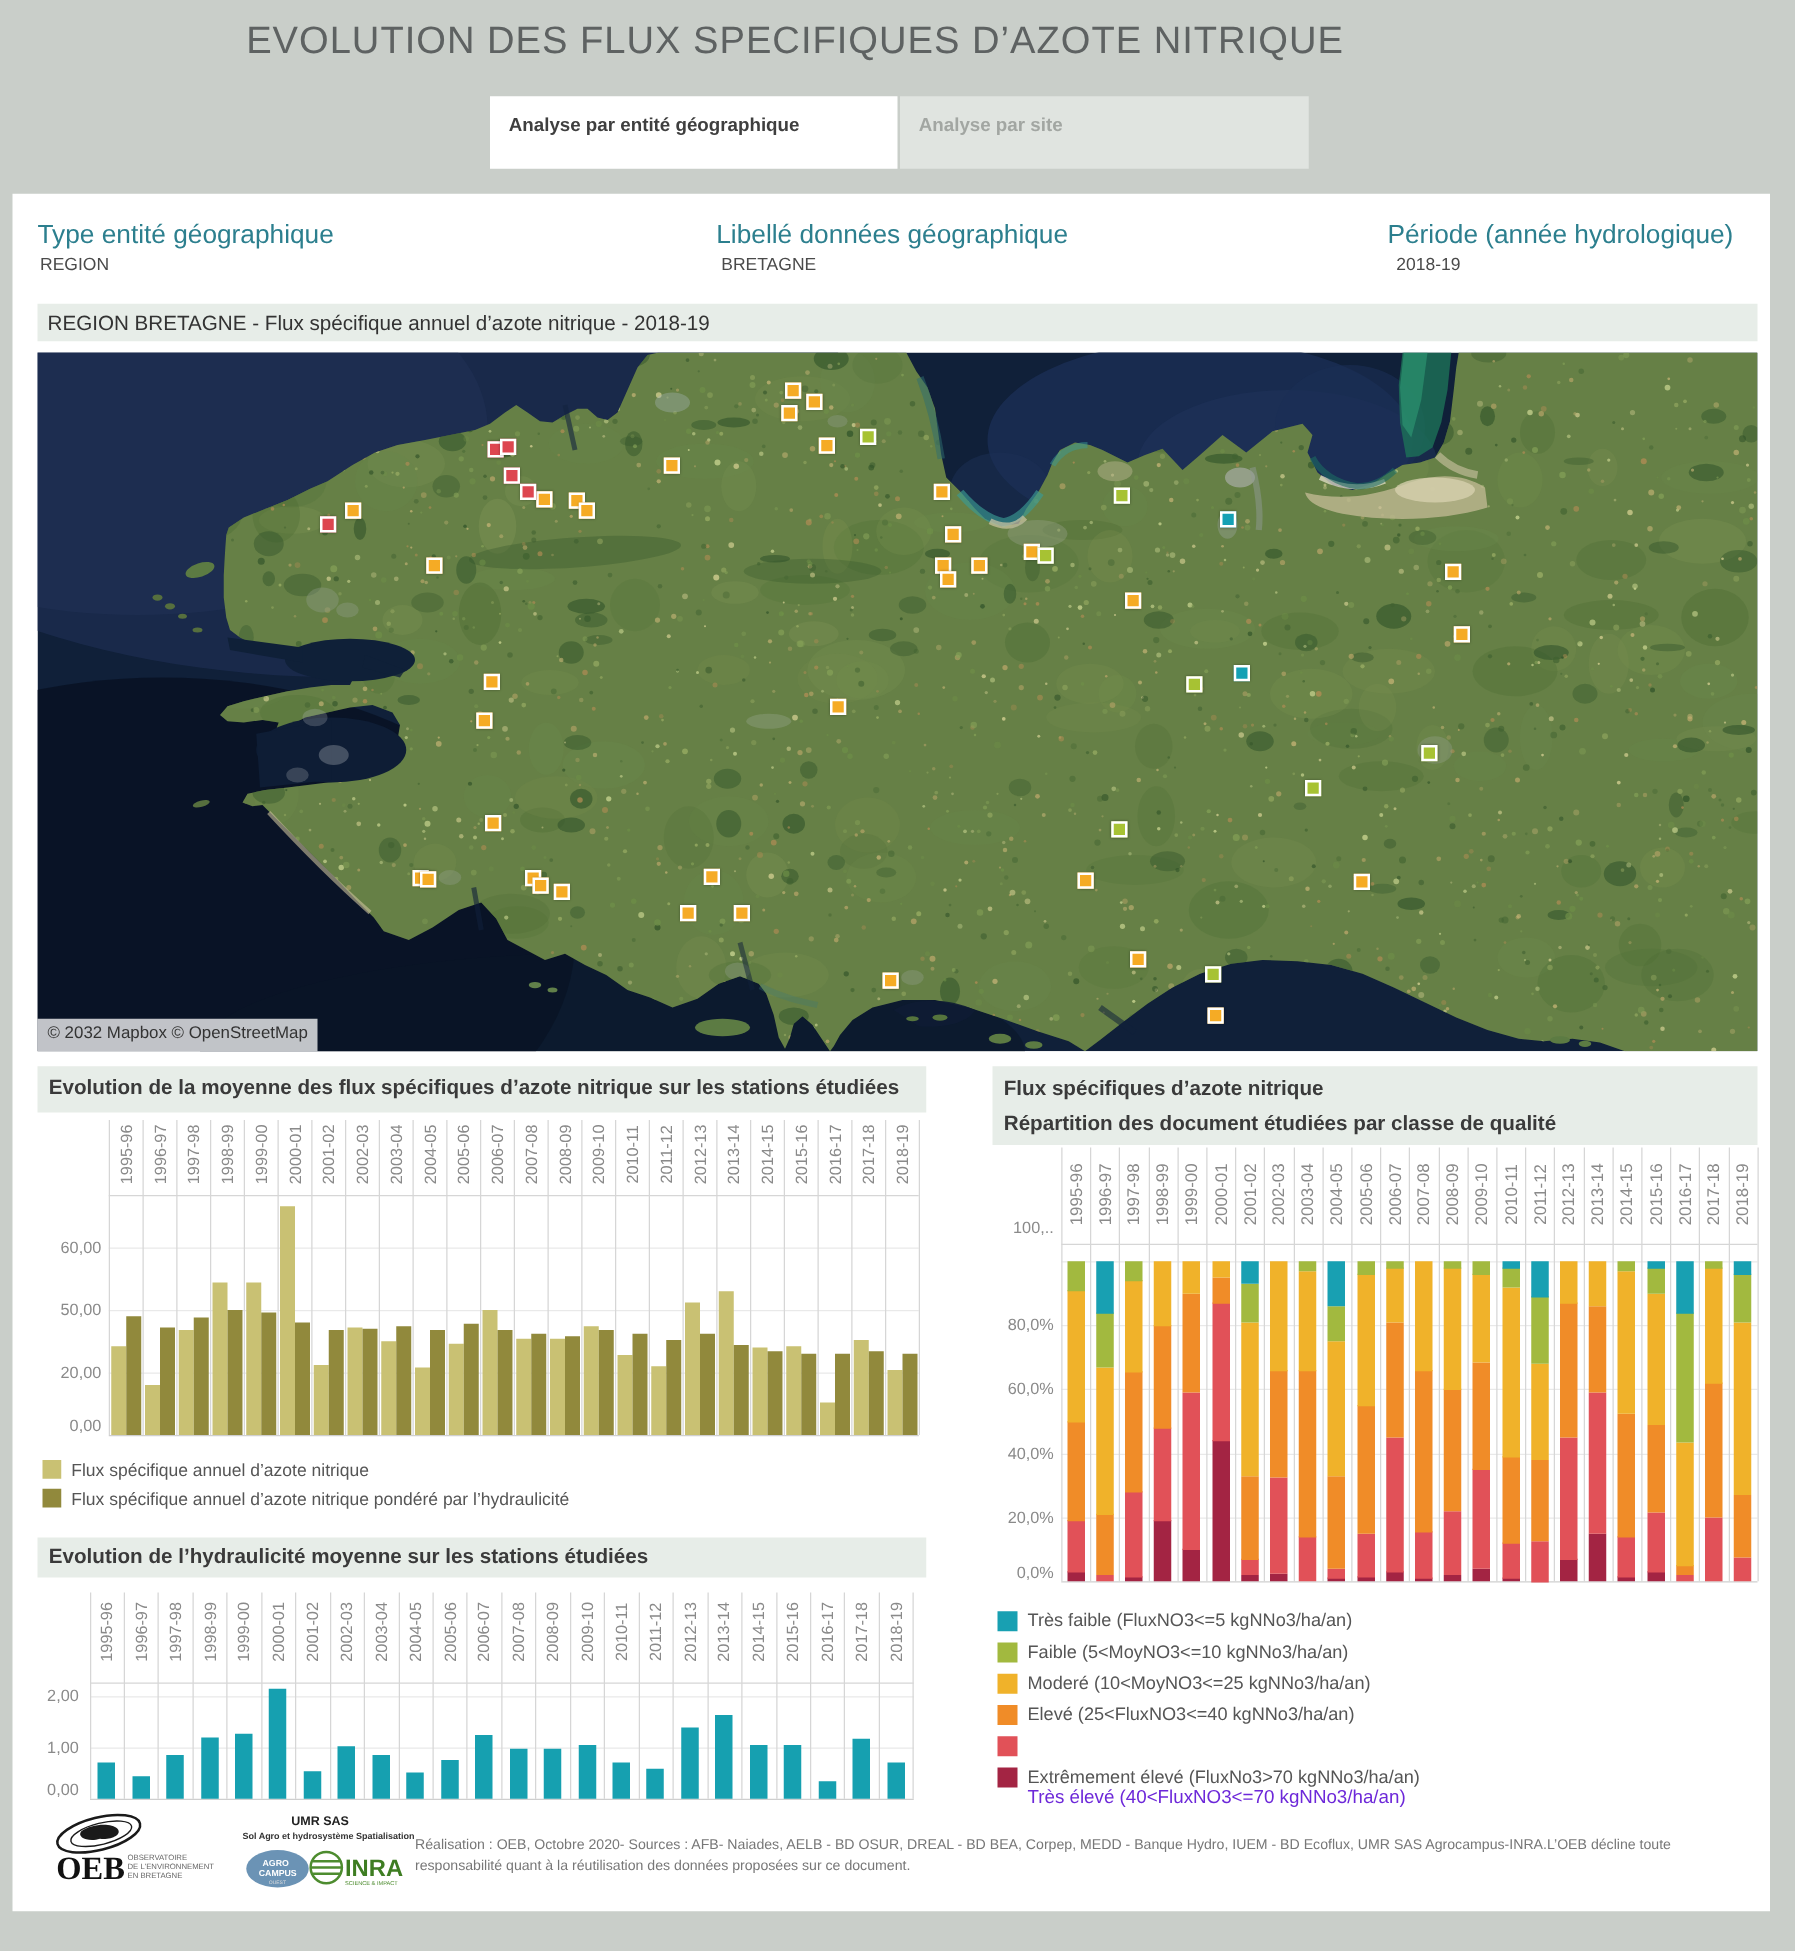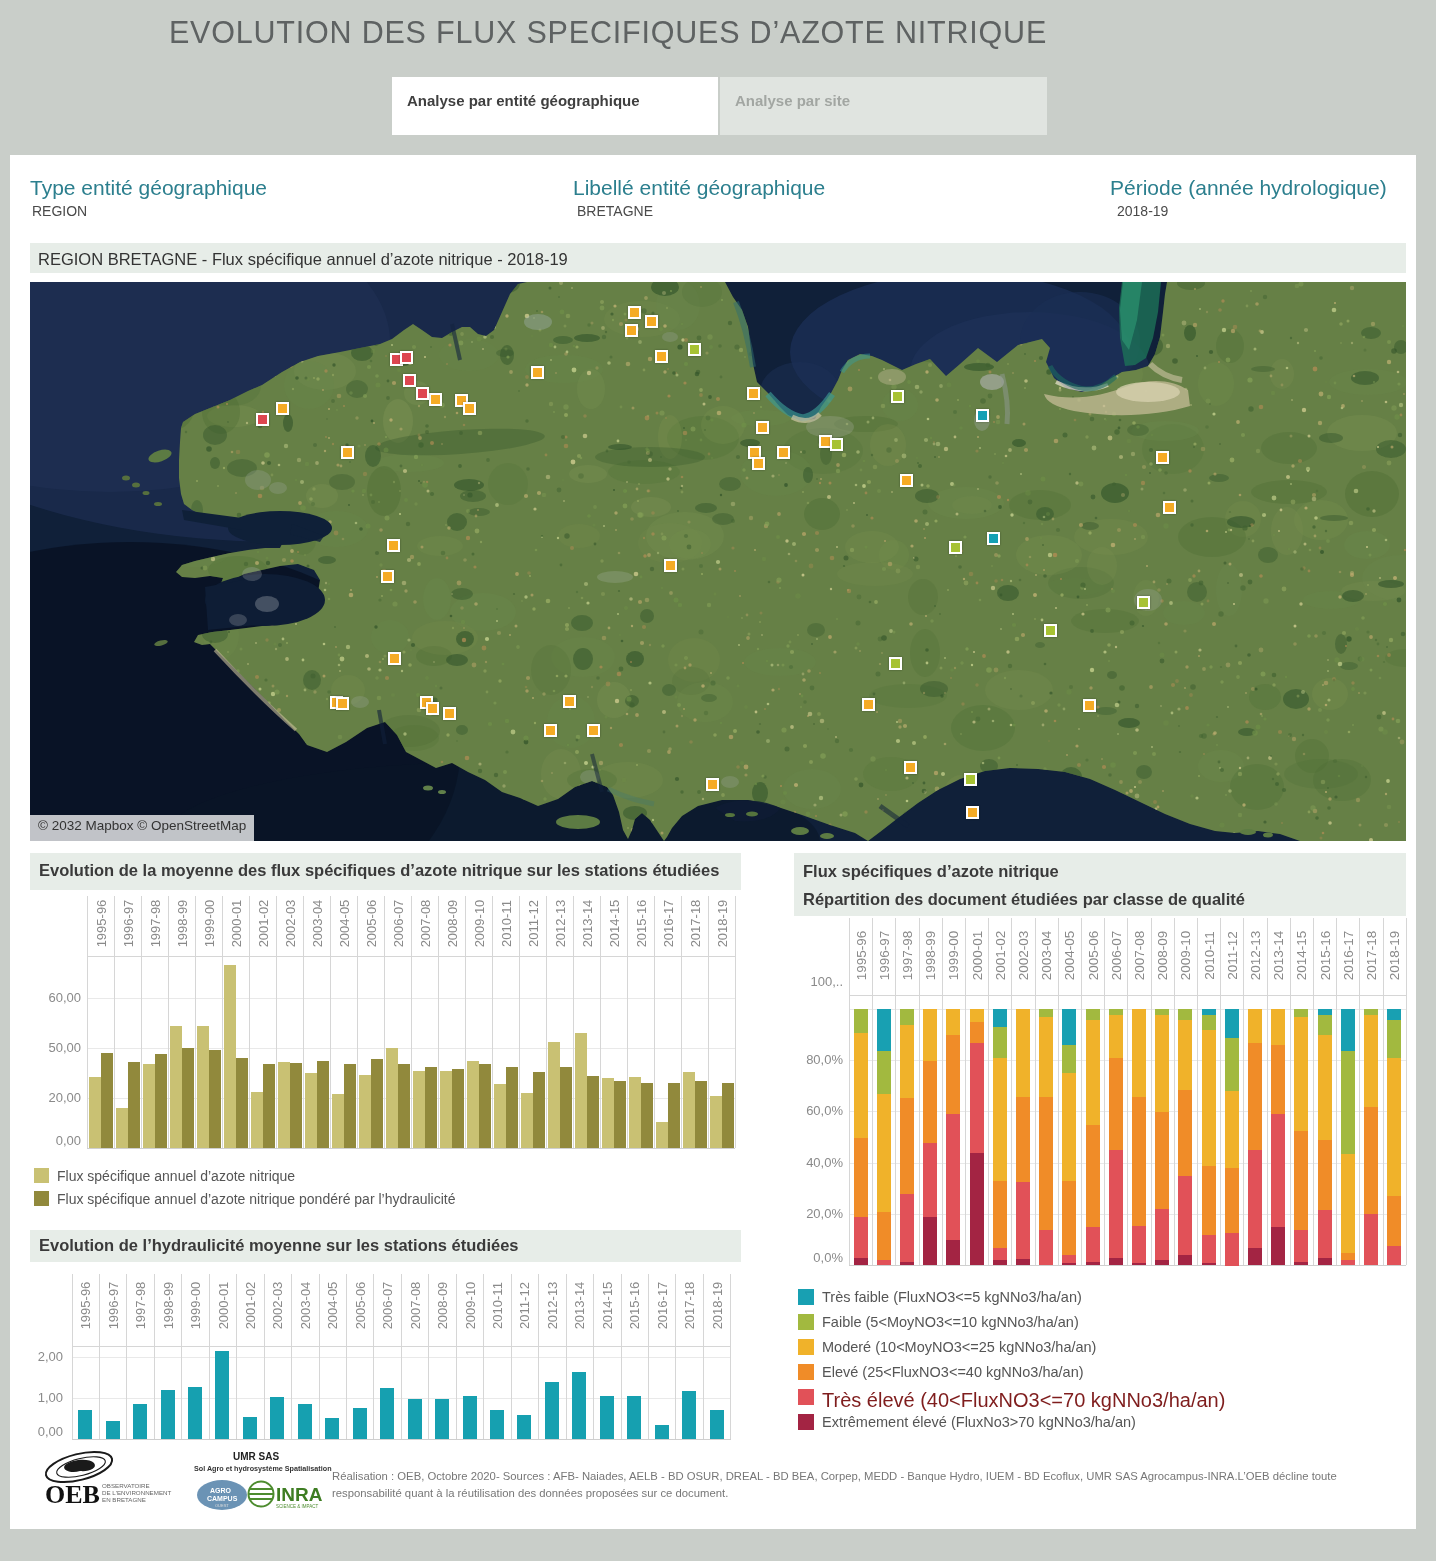--- a/index.html
+++ b/index.html
@@ -4,29 +4,29 @@
 html,body{margin:0;padding:0;}
 body{width:1436px;height:1561px;background:#c9cec9;font-family:"Liberation Sans",sans-serif;position:relative;overflow:hidden;}
 .abs{position:absolute;}
 .hdrbar{background:#e7ede8;color:#3a3a3a;font-weight:700;}
 .vlabel{position:absolute;transform:rotate(-90deg);text-align:center;color:#8a8a8a;white-space:nowrap;}
 .ylab{position:absolute;text-align:right;color:#8a8a8a;}
 .bar{position:absolute;}
 .mk{position:absolute;width:9px;height:9px;border:2.5px solid #fff;box-shadow:0 0 2px rgba(0,0,0,.35);}
 </style></head><body>
 
-<div class="abs" style="left:0;top:15px;width:1216px;text-align:center;font-size:30.5px;color:#5e6262;letter-spacing:0.8px;">EVOLUTION DES FLUX SPECIFIQUES D’AZOTE NITRIQUE</div>
+<div class="abs" style="left:0;top:15px;width:1216px;text-align:center;font-size:30.5px;color:#5e6262;letter-spacing:0.8px;padding-left:28px;">EVOLUTION DES FLUX SPECIFIQUES D’AZOTE NITRIQUE</div>
 <div class="abs" style="left:392px;top:77px;width:326px;height:58px;background:#fff;"></div>
 <div class="abs" style="left:407px;top:92px;font-size:15px;font-weight:700;color:#3f3f3f;">Analyse par entité géographique</div>
 <div class="abs" style="left:720px;top:77px;width:327px;height:58px;background:#e0e4e0;"></div>
 <div class="abs" style="left:735px;top:92px;font-size:15px;font-weight:700;color:#a2a6a2;">Analyse par site</div>
 <div class="abs" style="left:10px;top:155px;width:1406px;height:1374px;background:#fff;"></div>
 <div class="abs" style="left:30px;top:176px;font-size:21px;color:#2c7f8e;">Type entité géographique</div>
 <div class="abs" style="left:32px;top:203px;font-size:14px;color:#4a4a4a;">REGION</div>
-<div class="abs" style="left:573px;top:176px;font-size:21px;color:#2c7f8e;">Libellé entité géographique</div>
+<div class="abs" style="left:573px;top:176px;font-size:21px;color:#2c7f8e;">Libellé données géographique</div>
 <div class="abs" style="left:577px;top:203px;font-size:14px;color:#4a4a4a;">BRETAGNE</div>
 <div class="abs" style="left:1110px;top:176px;font-size:21px;color:#2c7f8e;">Période (année hydrologique)</div>
 <div class="abs" style="left:1117px;top:203px;font-size:14px;color:#4a4a4a;">2018-19</div>
 <div class="abs hdrbar" style="left:30px;top:243px;width:1376px;height:30px;">
     <span style="position:absolute;left:8px;top:7px;font-size:16.5px;font-weight:400;color:#333;">REGION BRETAGNE - Flux spécifique annuel d’azote nitrique - 2018-19</span>
   </div>
 <svg class="abs" style="left:30px;top:282px;" width="1376" height="559" viewBox="0 0 1376 559">
     <defs>
       <clipPath id="lc">
         <path d="M497,0 L695,0 L703,15 L712,28 L718,45 L723,82 L727,100 L738,111 L750,125 L758,133 L771,139 L785,137 L791,125 L801,111 L808,98 L812,88 L818,78 L830,72 L842,74 L852,78 L872,88 L886,82 L900,77 L916,94 L930,82 L948,66 L967,80 L988,63 L1000,60 L1012,57 L1020,66 L1016,80 L1024,96 L1036,106 L1052,110 L1068,105 L1080,97 L1092,90 L1106,88 L1118,84 L1125,72 L1130,55 L1133,30 L1135,12 L1137,0 L1376,0 L1376,559 L1270,559 L1250,552 L1228,549 L1205,551 L1185,549 L1160,542 L1135,532 L1110,520 L1085,508 L1060,497 L1035,490 L1008,487 L980,486 L955,489 L930,497 L908,508 L888,521 L868,536 L850,550 L838,559 L825,551 L800,543 L772,533 L745,524 L718,518 L692,518 L668,524 L652,534 L642,546 L637,555 L634,559 L628,550 L620,538 L612,531 L605,537 L602,548 L598,557 L593,548 L589,530 L583,513 L577,505 L562,499 L545,505 L528,517 L508,524 L490,516 L472,510 L455,498 L438,490 L422,481 L406,486 L391,478 L376,470 L367,453 L355,440 L337,446 L316,460 L297,470 L277,463 L269,452 L255,438 L238,420 L220,402 L204,386 L190,372 L180,362 L172,363 L164,360 L168,353 L182,350 L200,348 L224,345 L248,342 L268,334 L280,322 L288,310 L290,298 L284,288 L268,282 L250,284 L232,288 L214,292 L205,297 L200,308 L194,312 L190,304 L193,296 L180,294 L165,296 L152,295 L146,290 L152,283 L165,279 L182,275 L200,271 L218,268 L235,266 L250,266 L254,258 L252,250 L248,243 L232,240 L216,238 L200,238 L186,236 L172,233 L162,228 L154,222 L151,212 L149,196 L149,178 L150,160 L151,146 L153,140 L165,132 L180,126 L200,118 L218,109 L232,103 L252,90 L270,80 L288,74 L310,70 L330,66 L350,62 L362,57 L374,48 L383,42 L392,48 L402,55 L412,56 L422,50 L432,45 L440,45 L448,52 L456,54 L464,48 L472,30 L480,12 L488,2 Z"></path>
@@ -2709,21 +2709,21 @@
 <div class="bar" style="left:1387.1px;top:1009.0px;width:14.2px;height:10.7px;background:#18a0b2;"></div>
 <div class="abs" style="left:798px;top:1289px;width:16px;height:16px;background:#18a0b2;"></div>
 <div class="abs" style="left:822px;top:1289px;font-size:14.5px;color:#555;">Très faible (FluxNO3&lt;=5 kgNNo3/ha/an)</div>
 <div class="abs" style="left:798px;top:1314px;width:16px;height:16px;background:#a2b93f;"></div>
 <div class="abs" style="left:822px;top:1314px;font-size:14.5px;color:#555;">Faible (5&lt;MoyNO3&lt;=10 kgNNo3/ha/an)</div>
 <div class="abs" style="left:798px;top:1339px;width:16px;height:16px;background:#f0b22a;"></div>
 <div class="abs" style="left:822px;top:1339px;font-size:14.5px;color:#555;">Moderé (10&lt;MoyNO3&lt;=25 kgNNo3/ha/an)</div>
 <div class="abs" style="left:798px;top:1364px;width:16px;height:16px;background:#f08c28;"></div>
 <div class="abs" style="left:822px;top:1364px;font-size:14.5px;color:#555;">Elevé (25&lt;FluxNO3&lt;=40 kgNNo3/ha/an)</div>
 <div class="abs" style="left:798px;top:1389px;width:16px;height:16px;background:#e15158;"></div>
-<div class="abs" style="left:822px;top:1389px;font-size:20px;color:#7f1d1d;">Très élevé (40&lt;FluxNO3&lt;=70 kgNNo3/ha/an)</div>
+<div class="abs" style="left:822px;top:1429px;font-size:15px;color:#6d28d9;">Très élevé (40&lt;FluxNO3&lt;=70 kgNNo3/ha/an)</div>
 <div class="abs" style="left:798px;top:1414px;width:16px;height:16px;background:#a32443;"></div>
 <div class="abs" style="left:822px;top:1414px;font-size:14.5px;color:#555;">Extrêmement élevé (FluxNo3&gt;70 kgNNo3/ha/an)</div>
 <svg class="abs" style="left:33px;top:1449px;" width="260" height="66" viewBox="0 0 260 66">
 <g stroke="#1a1a1a" fill="none">
 <ellipse cx="46" cy="18" rx="34" ry="13" stroke-width="2" transform="rotate(-14 46 18)"></ellipse>
 <ellipse cx="48" cy="18" rx="25" ry="8.5" stroke-width="1.1" transform="rotate(-14 48 18)"></ellipse>
 </g>
 <path d="M32,16 C40,10 56,9 61,14 C65,19 56,23 47,22 C38,25 28,21 32,16 Z" fill="#1a1a1a"></path>
 <text x="12" y="54" font-family="Liberation Serif,serif" font-size="26" font-weight="700" fill="#111">OEB</text>
 <text x="69" y="39" font-size="6.2" fill="#666">OBSERVATOIRE</text>

